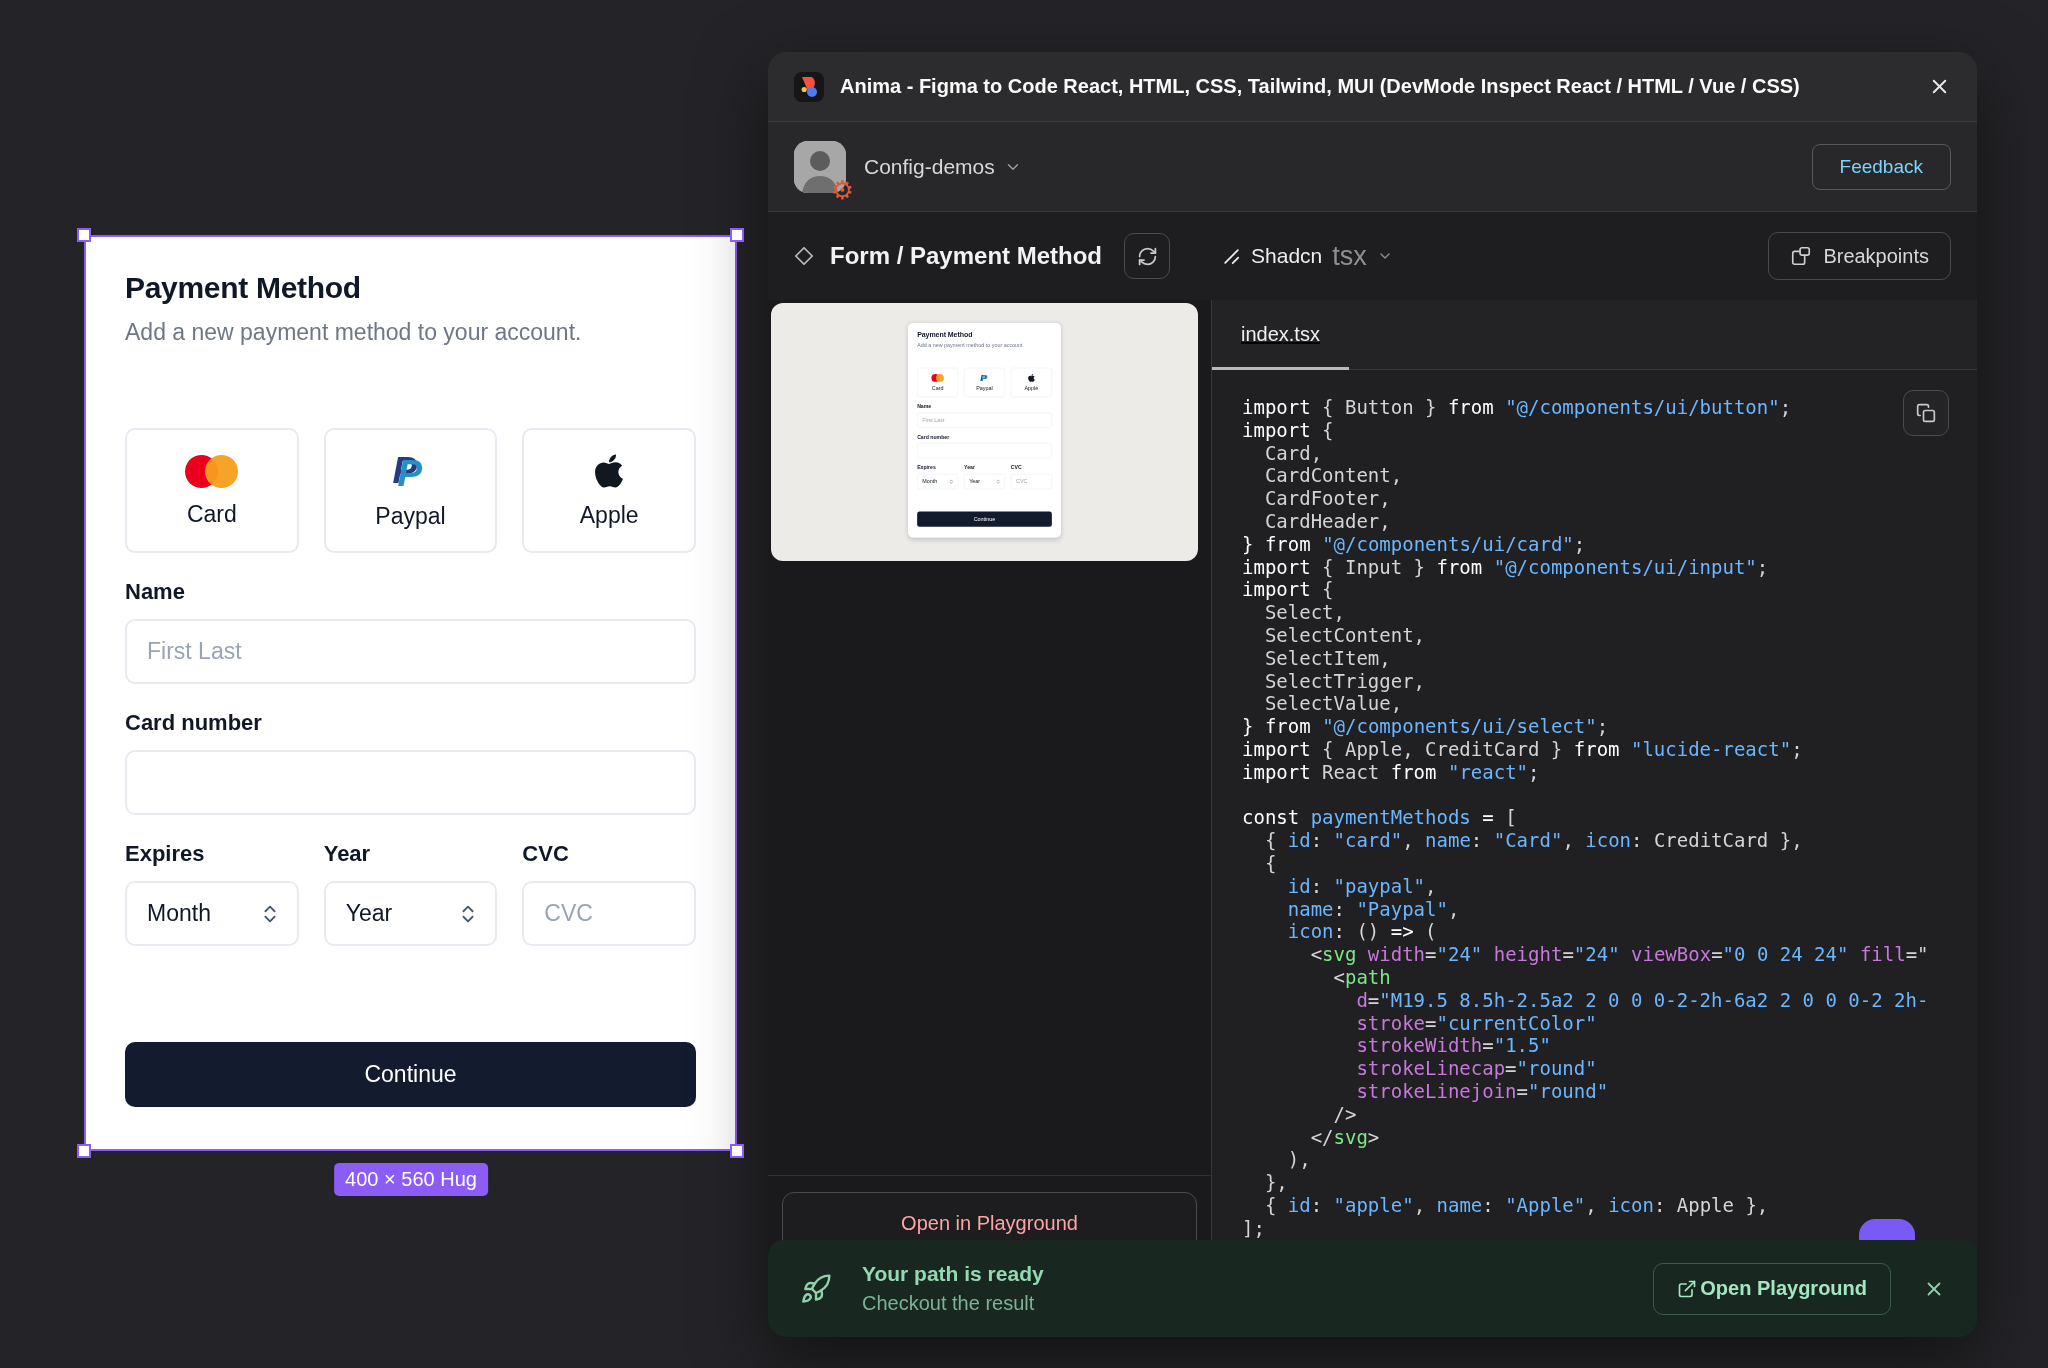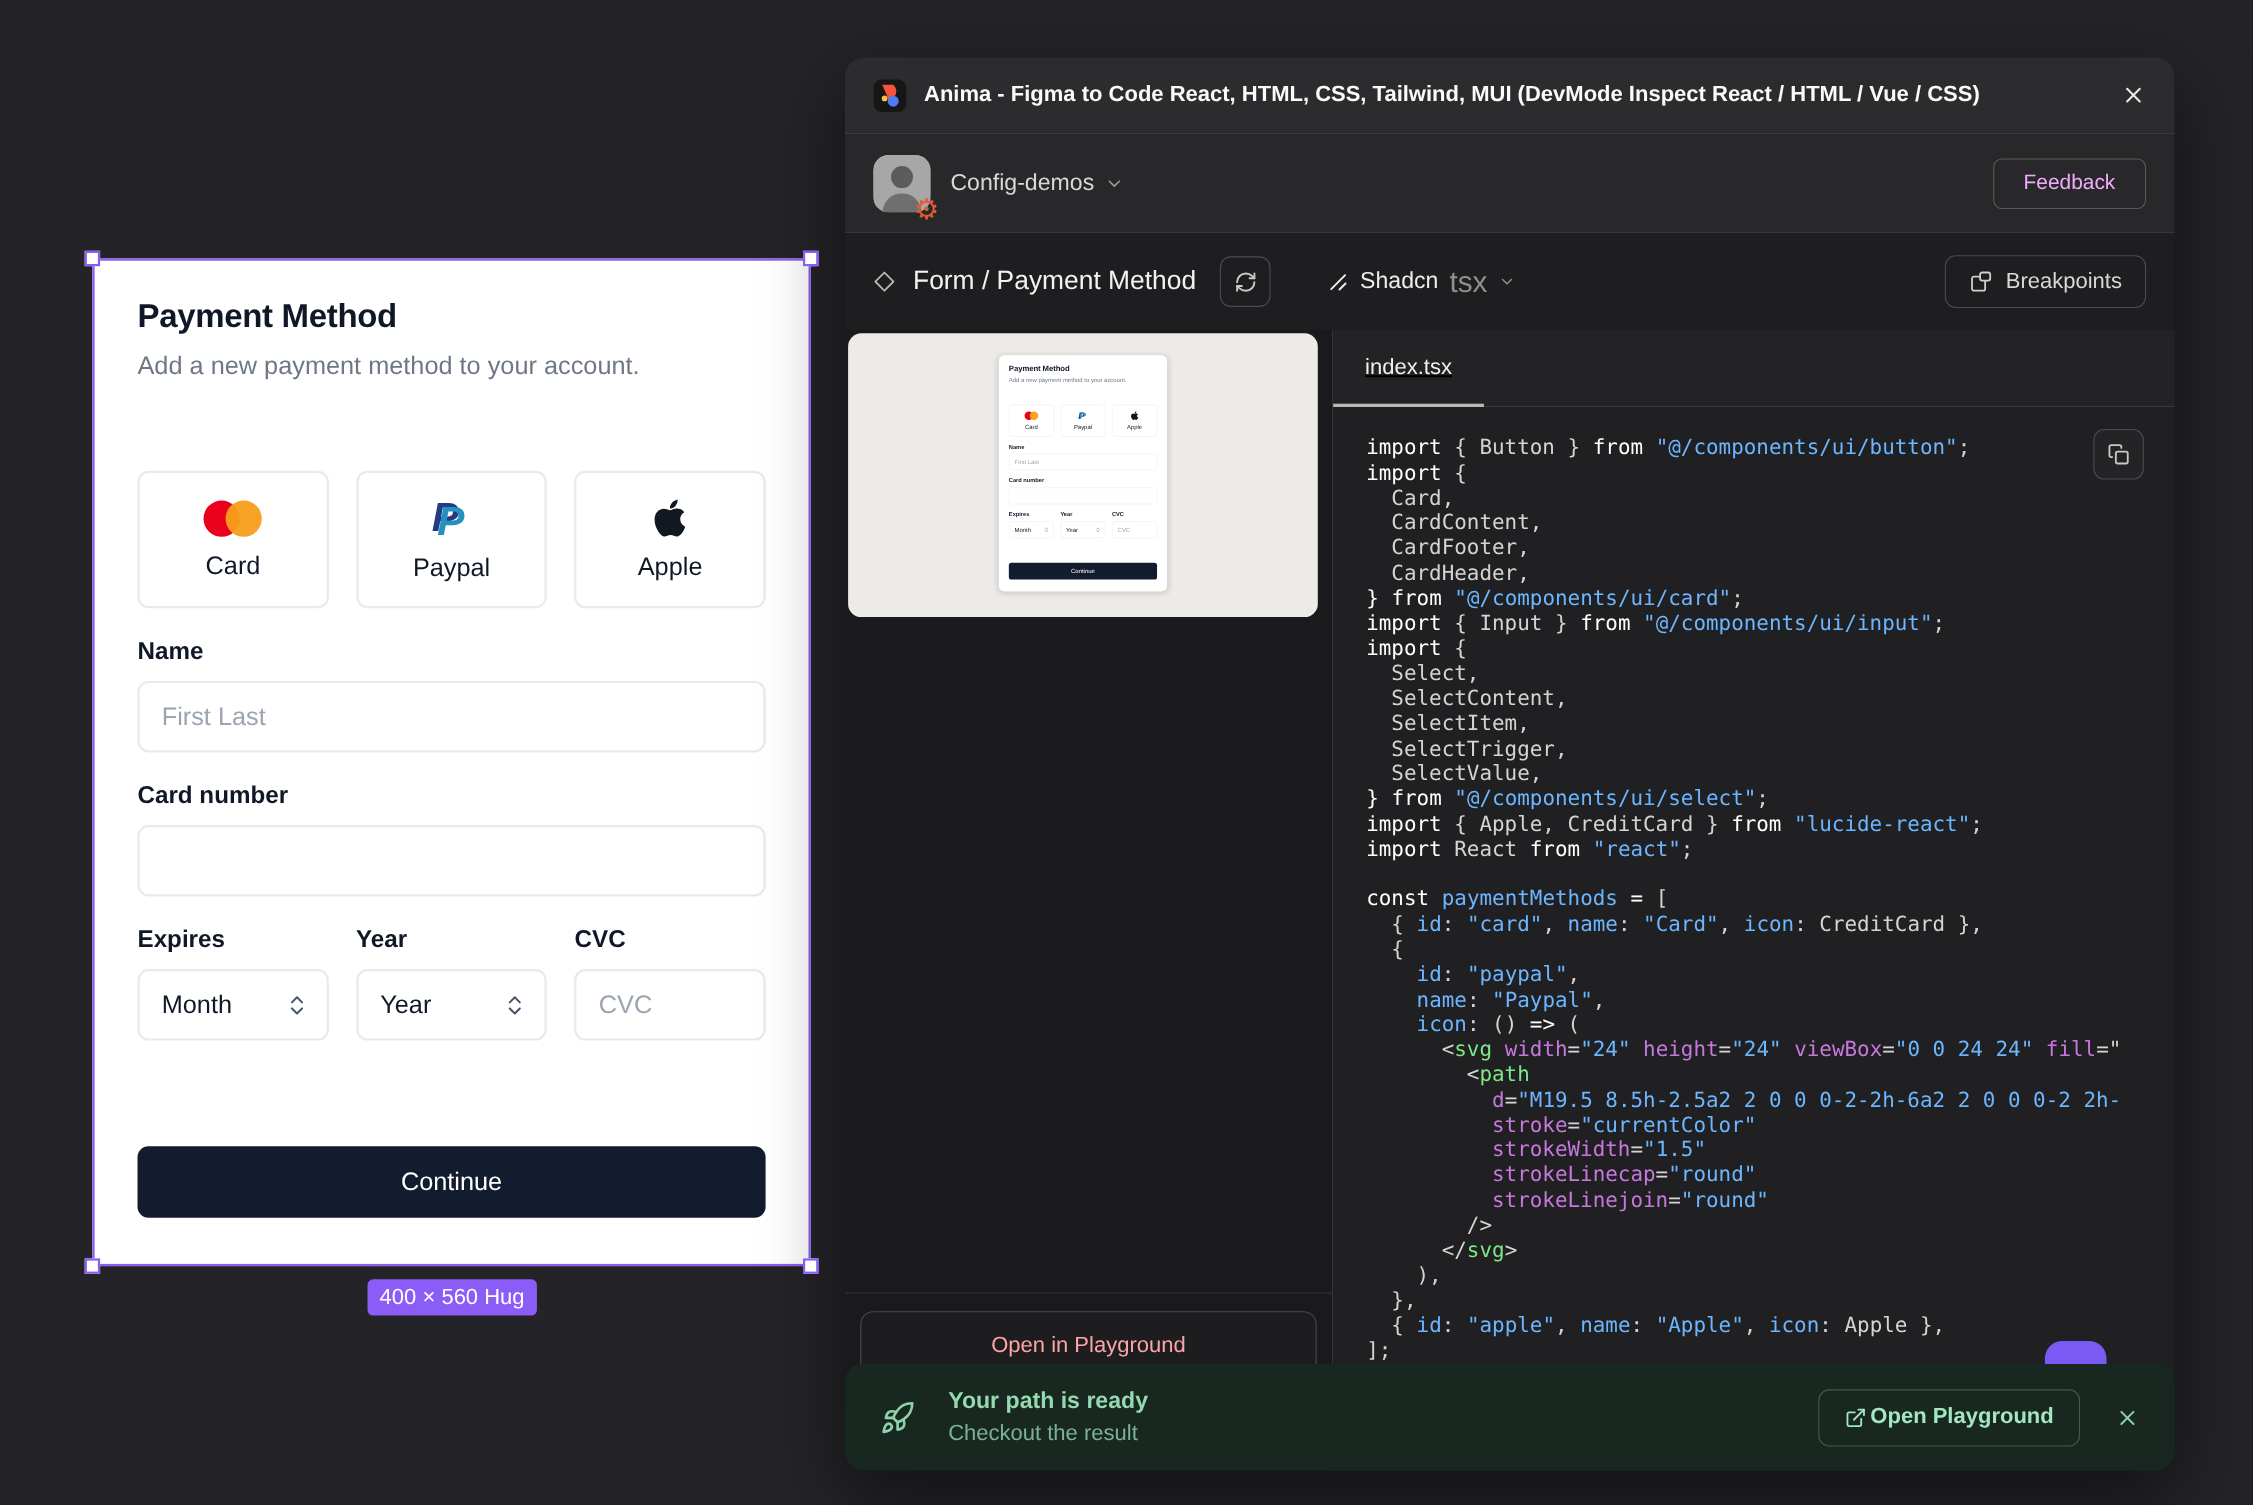--- a/index.html
+++ b/index.html
@@ -53,23 +53,23 @@
   .icon-btn { background:none; border:none; cursor:pointer; display:flex; align-items:center; }
   .p-close { margin-left:auto; }
   .p-account { height:90px; background:#28282a; display:flex; align-items:center; padding:0 26px;
     border-bottom:1px solid #39393d; flex:none; }
   .avatar-wrap { position:relative; width:52px; height:52px; flex:none; }
   .avatar { width:52px; height:52px; border-radius:14px; overflow:hidden;
     background:linear-gradient(135deg,#cfcfcf,#8e8e8e); }
   .gear { position:absolute; right:-8px; bottom:-10px; font-size:26px; color:#e05a33; line-height:1; }
   .acct-name { margin-left:18px; font-size:21px; font-weight:500; color:#d8d8d8; display:flex; align-items:center; gap:9px; cursor:pointer; }
   .feedback-btn { margin-left:auto; height:46px; padding:0 27px; border:1px solid #595959; border-radius:8px;
-    background:transparent; color:#f0abfc; font-size:19px; cursor:pointer; font-family:inherit; }
+    background:transparent; color:#7dd3fc; font-size:19px; cursor:pointer; font-family:inherit; }
   .p-subheader { height:88px; display:flex; align-items:center; padding:0 26px; flex:none; background:#1e1e20; }
-  .comp-name { margin-left:16px; font-size:24px; font-weight:400; color:#f2f2f2; }
+  .comp-name { margin-left:16px; font-size:24px; font-weight:700; color:#f2f2f2; }
   .sq-btn { margin-left:22px; width:46px; height:46px; border:1px solid #4b4b4f; border-radius:10px;
     background:transparent; display:flex; align-items:center; justify-content:center; cursor:pointer; }
   .framework { margin-left:52px; display:flex; align-items:center; gap:10px; cursor:pointer; }
   .fw-name { font-size:21px; color:#ededed; font-weight:500; }
   .fw-lang { font-size:27px; color:#8f8f8f; }
   .breakpoints-btn { margin-left:auto; height:48px; padding:0 21px; border:1px solid #4b4b4f; border-radius:10px;
     background:transparent; display:flex; align-items:center; gap:11px; color:#d8d8d8; font-size:20px; cursor:pointer; font-family:inherit; }
   .p-body { flex:1; display:flex; min-height:0; position:relative; }
   .p-left { width:444px; flex:none; background:#1a1a1c; border-right:1px solid #38383c; display:flex; flex-direction:column; }
   .thumb { margin:3px 13px 0 3px; height:258px; border-radius:12px; background:#edebe7; position:relative; overflow:hidden; flex:none; }

